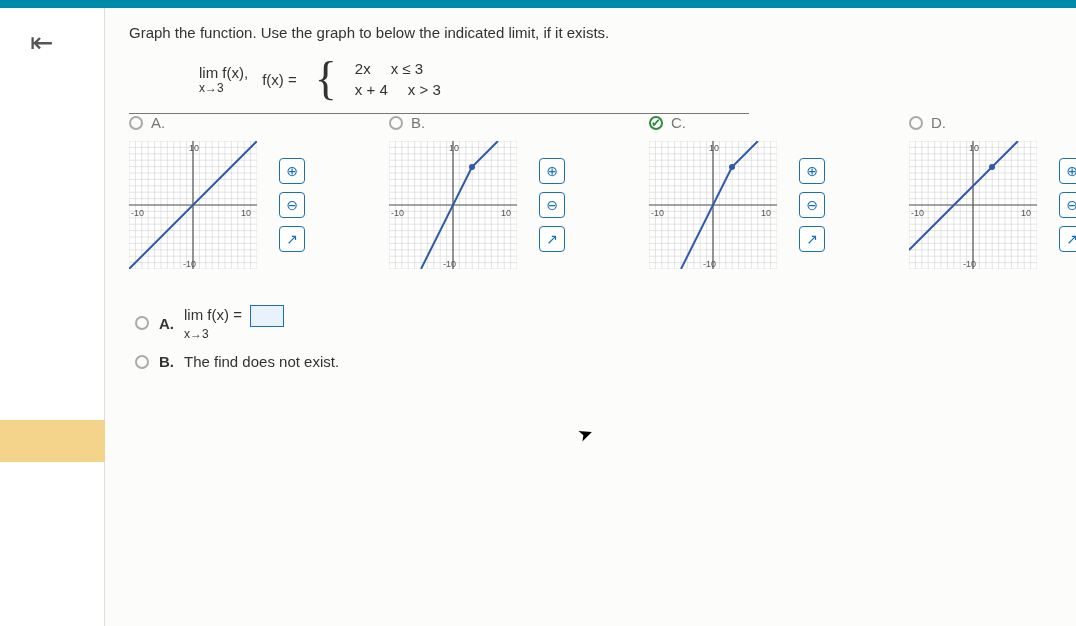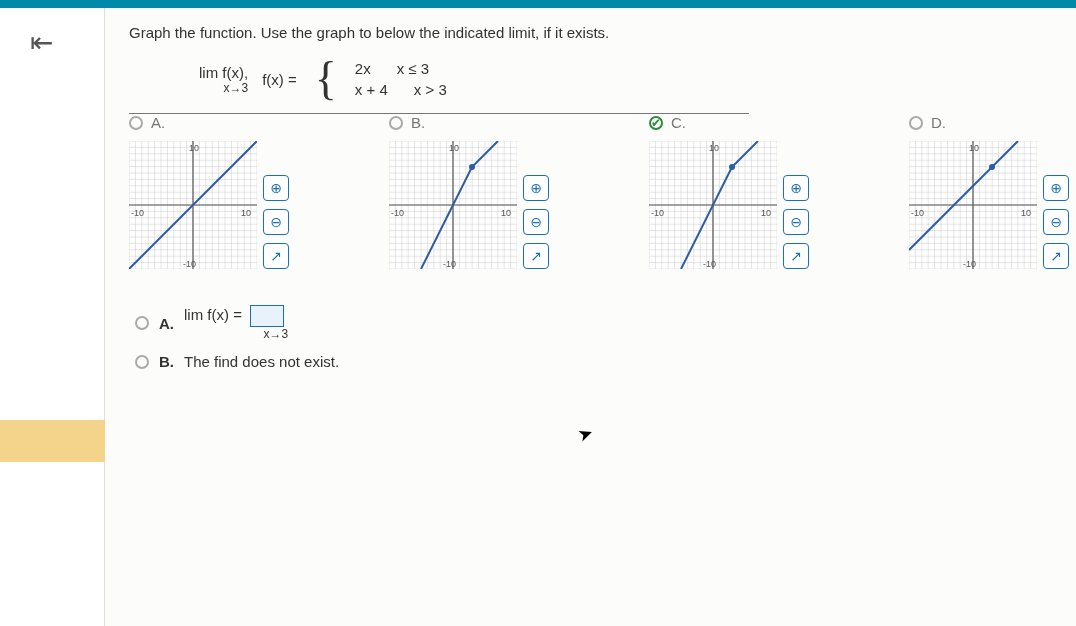--- a/index.html
+++ b/index.html
@@ -6,34 +6,34 @@
   body{font-family:Arial,Helvetica,sans-serif;background:#f3f3f0;color:#333;font-size:15px;width:1076px;height:626px;overflow:hidden;position:relative}
   .topbar{height:8px;background:#0089a8}
   .sidebar{position:absolute;left:0;top:8px;width:105px;height:618px;background:#fff;border-right:1px solid #ddd}
   .back-arrow{font-size:28px;color:#555;padding:18px 30px;display:block;cursor:pointer;user-select:none}
   .highlight-strip{position:absolute;left:0;top:412px;height:42px;width:105px;background:#f4d48a}
   .main{position:absolute;left:105px;top:8px;right:0;bottom:0;background:#fcfcfa;padding:16px 24px 0 24px;overflow:hidden}
   .prompt{margin-bottom:18px}
   .eqrow{display:flex;align-items:center;gap:14px;margin-left:70px;margin-bottom:14px}
   .lim{display:inline-block;vertical-align:middle}
   .lim .top{display:block;text-align:center}
-  .lim .bot{display:block;font-size:12px;text-align:right}
+  .lim .bot{display:block;font-size:12px;text-align:left}
   .brace{font-size:46px;line-height:40px;font-family:"Times New Roman",serif;margin:0 4px}
   .piece{display:flex;flex-direction:column;gap:4px}
-  .piece-row{display:flex;gap:26px}
+  .piece-row{display:flex;gap:20px}
   hr.div1{border:none;border-top:1px solid #777;margin:6px 0 0 0;width:620px}
   .pill{position:absolute;left:563px;top:148px;width:46px;height:20px;border:1px solid #888;border-radius:10px;background:#fff;display:flex;align-items:center;justify-content:center;font-size:11px;letter-spacing:2px;color:#666;cursor:pointer}
   .q2{margin-top:44px;margin-bottom:18px}
   .choices{display:flex;gap:20px;margin-bottom:36px}
   .choice{flex:0 0 240px}
   .choice-hdr{display:flex;align-items:center;gap:8px;margin-bottom:10px;color:#777}
   .radio{width:14px;height:14px;border:2px solid #aaa;border-radius:50%;display:inline-flex;align-items:center;justify-content:center;cursor:pointer}
   .radio.sel{border-color:#2e8b40}
   .radio.sel::after{content:"✔";color:#2e8b40;font-size:12px;line-height:1}
-  .graph-wrap{display:flex;align-items:flex-end;gap:6px}
+  .graph-wrap{display:flex;align-items:center;gap:22px}
   .graph{width:128px;height:128px;position:relative;background:#fff}
   .tools{display:flex;flex-direction:column;gap:8px}
   .tool{width:26px;height:26px;border:1px solid #1b6fb5;border-radius:4px;display:flex;align-items:center;justify-content:center;cursor:pointer;font-size:14px;color:#1b6fb5;background:#fff}
   .q3{margin-bottom:18px}
   .ans-choice{display:flex;align-items:center;gap:10px;margin-bottom:12px;margin-left:6px}
   .ansbox{width:34px;height:22px;border:1px solid #1b6fb5;background:#e8f2fb;display:inline-block;vertical-align:middle;margin:0 4px}
   svg.grid line{stroke:#c9c9c9;stroke-width:0.5}
   svg.grid line.axis{stroke:#555;stroke-width:1.2}
   svg.grid .func{stroke:#2e5aa8;stroke-width:2;fill:none}
   svg.grid text{font-size:9px;fill:#555;font-family:Arial}

